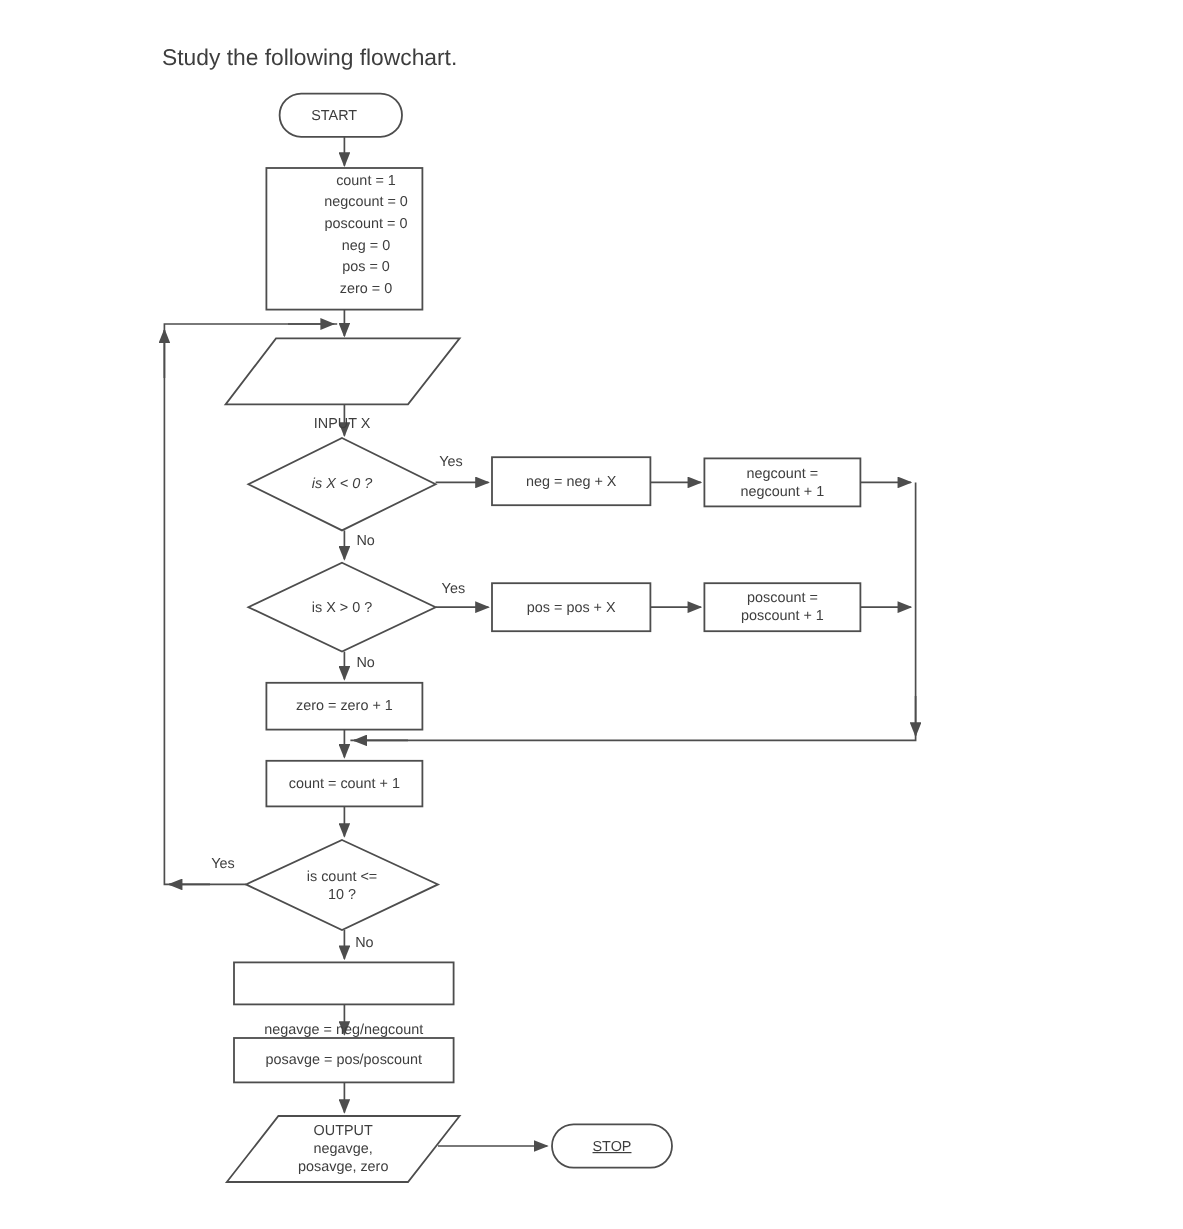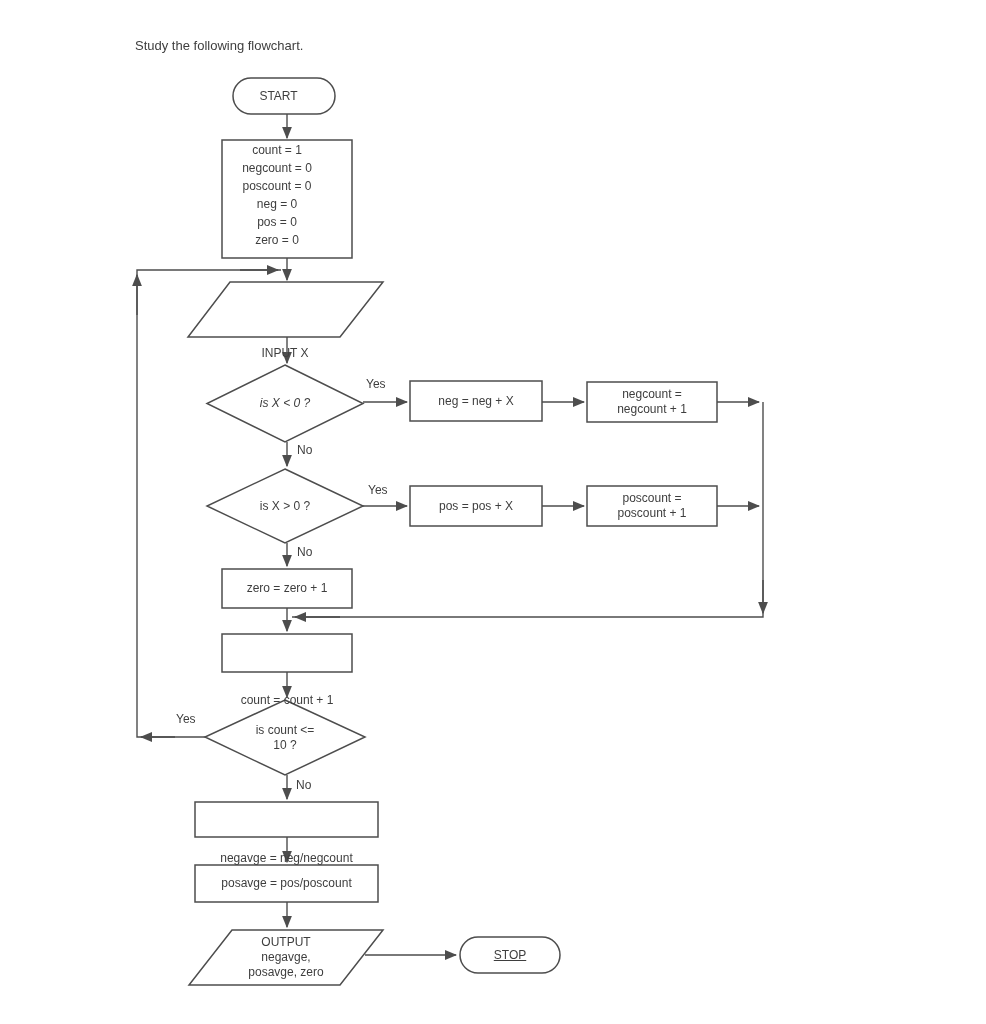--- a/index.html
+++ b/index.html
@@ -15,51 +15,51 @@
     height: 1024px;
     background: var(--bg, #ffffff);
     font-family: "Liberation Sans", sans-serif;
     overflow: hidden;
   }
   .stage svg { position: absolute; left: 0; top: 0; }
   .instruction {
     position: absolute;
     left: 135px;
     top: 38px;
-    font-size: 13px;
+    font-size: 19px;
     color: var(--text, #3e3e3e);
   }
   .lbl {
     position: absolute;
     display: flex;
     align-items: center;
     justify-content: center;
     text-align: center;
     white-space: pre-line;
     color: var(--text, #3e3e3e);
     font-size: 12px;
     line-height: 15px;
   }
   .elbl {
     position: absolute;
     color: var(--text, #3e3e3e);
     font-size: 12px;
   }
   
   .lbl-start    { left: 233px; top: 78px;  width: 91px; height: 36px; }
-  .lbl-init     { left: 212px; top: 140px; width: 130px; height: 110px; line-height: 18px; }
+  .lbl-init     { left: 240px; top: 140px; width: 130px; height: 110px; line-height: 18px; }
   .lbl-input    { left: 190px; top: 282px; width: 190px; height: 55px; margin-top: 44px; }
   .lbl-d1       { left: 207px; top: 365px; width: 156px; height: 77px; font-style: italic; }
   .lbl-neg      { left: 410px; top: 381px; width: 132px; height: 40px; }
   .lbl-negcount { left: 587px; top: 382px; width: 130px; height: 40px; border-radius: 16px; }
   .lbl-d2       { left: 207px; top: 469px; width: 156px; height: 74px; }
   .lbl-pos      { left: 410px; top: 486px; width: 132px; height: 40px; }
   .lbl-poscount { left: 587px; top: 486px; width: 130px; height: 40px; }
   .lbl-zero     { left: 222px; top: 569px; width: 130px; height: 39px; }
-  .lbl-count    { left: 222px; top: 634px; width: 130px; height: 38px; margin-top: 47px; }
+  .lbl-count    { left: 222px; top: 634px; width: 130px; height: 38px; }
   .lbl-d3       { left: 205px; top: 700px; width: 160px; height: 75px; }
   .lbl-negavge  { left: 195px; top: 842px; width: 183px; height: 33px; }
   .lbl-posavge  { left: 195px; top: 865px; width: 183px; height: 37px; }
   .lbl-output   { left: 191px; top: 930px; width: 190px; height: 55px; }
   .lbl-stop     { left: 460px; top: 937px; width: 100px; height: 36px; text-decoration: underline; }
   
   .elbl-yes1 { left: 366px; top: 377px; }
   .elbl-no1  { left: 297px; top: 443px; }
   .elbl-yes2 { left: 368px; top: 483px; }
   .elbl-no2  { left: 297px; top: 545px; }

